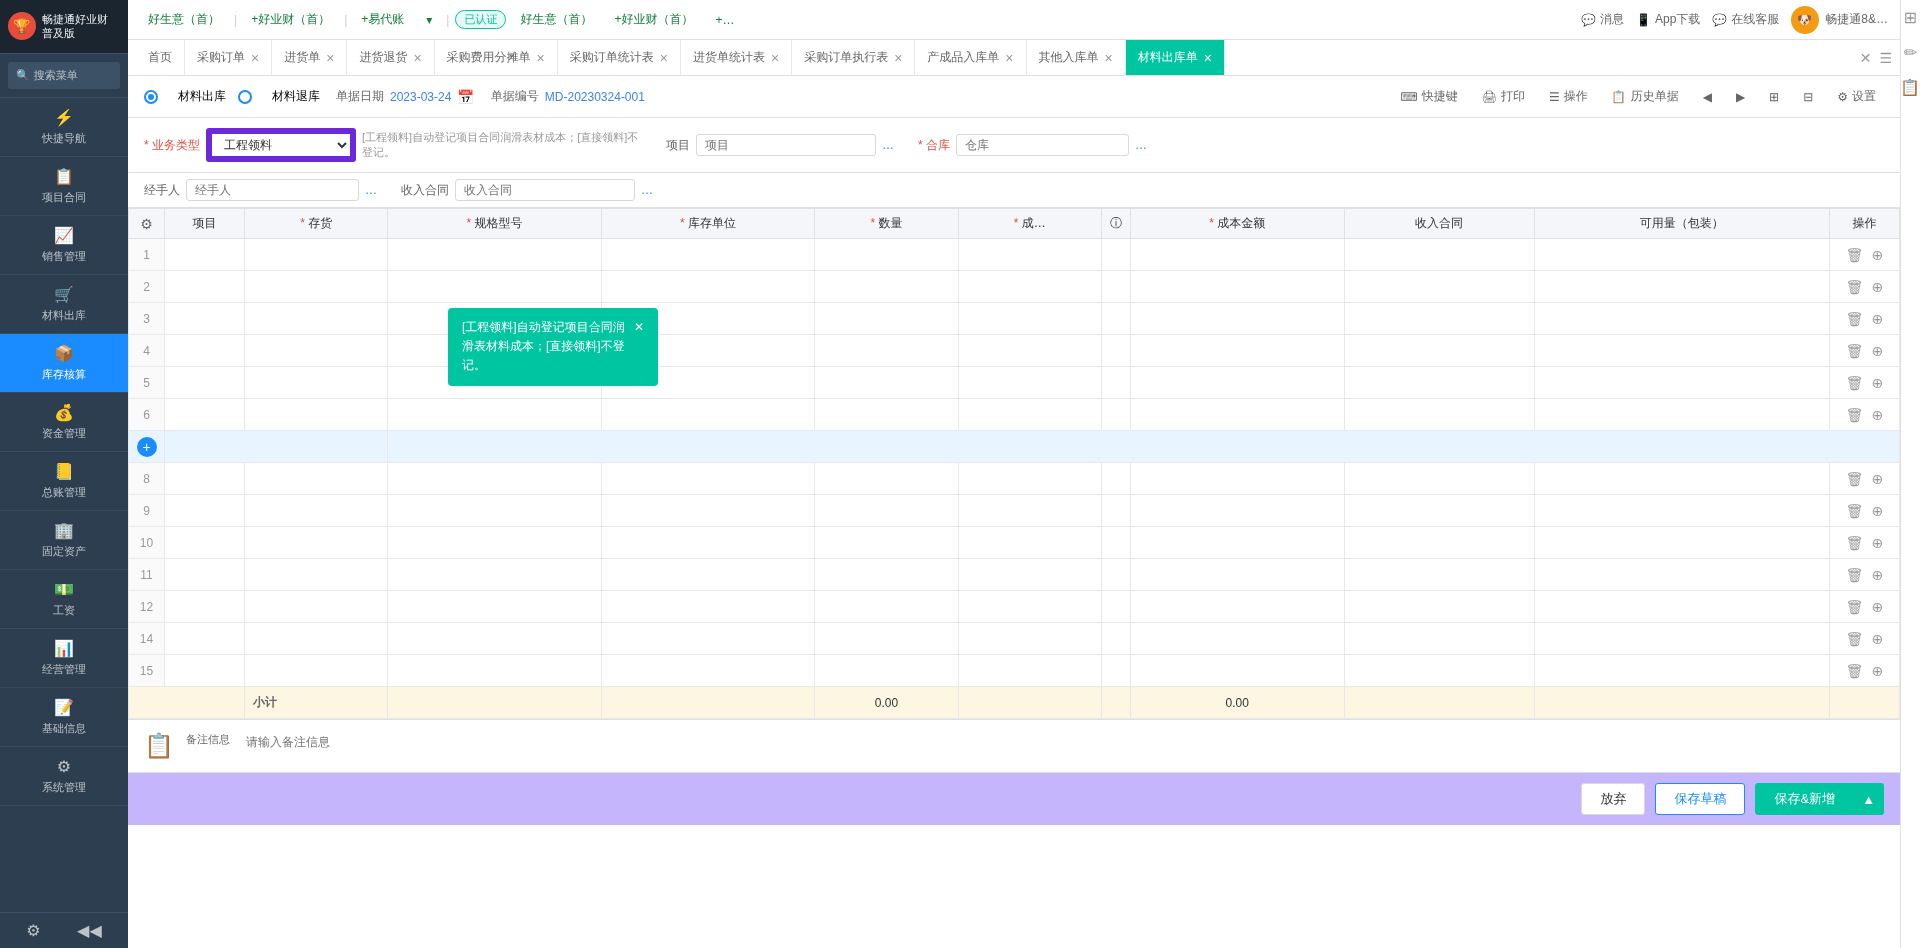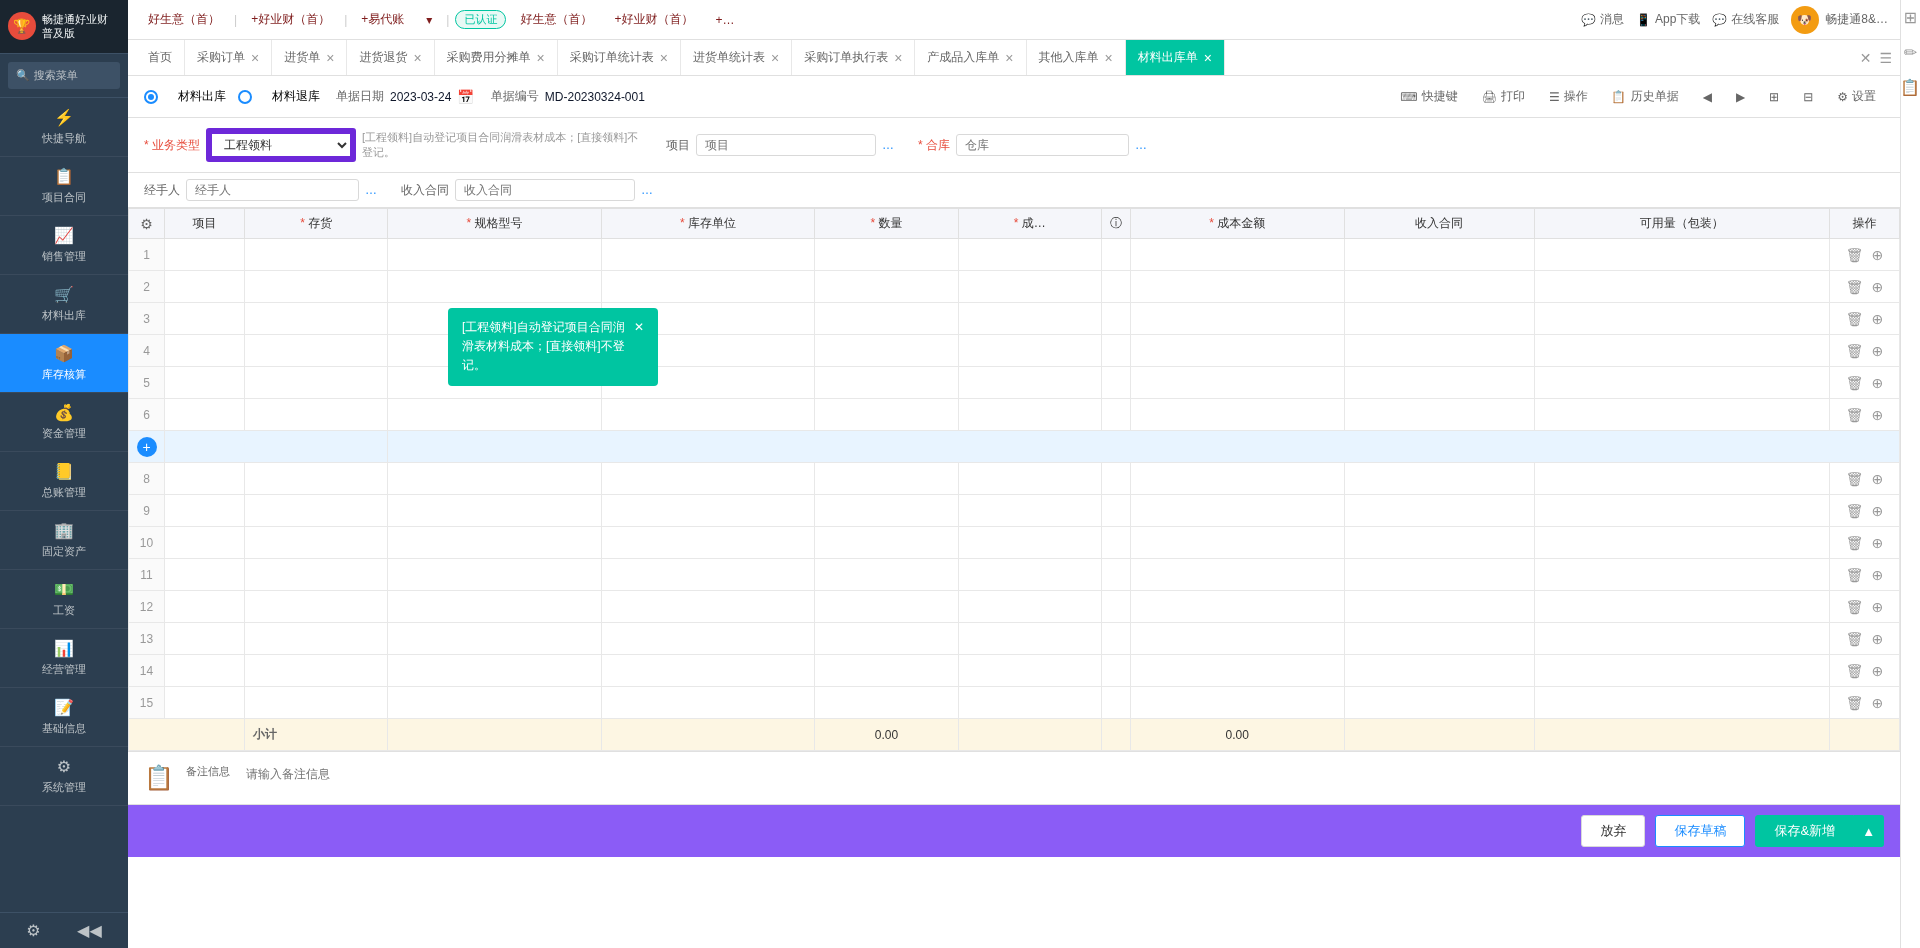--- a/index.html
+++ b/index.html
@@ -20,21 +20,21 @@
     .sidebar-nav-icon { font-size: 16px; }
     .sidebar-bottom { margin-top: auto; padding: 8px; display: flex; justify-content: space-around; border-top: 1px solid #3d5166; }
     .sidebar-bottom-btn { background: none; border: none; color: #bdc3c7; cursor: pointer; font-size: 16px; }
 
     
     .main { flex: 1; display: flex; flex-direction: column; background: #f5f6fa; overflow: hidden; }
 
     
     .topbar { background: #fff; border-bottom: 1px solid #e0e0e0; padding: 0 12px; height: 40px; display: flex; align-items: center; gap: 8px; }
     .topbar-nav { display: flex; align-items: center; gap: 6px; flex: 1; overflow: hidden; }
-    .topbar-nav-item { padding: 4px 8px; font-size: 12px; color: #7f1d1d; cursor: pointer; white-space: nowrap; }
+    .topbar-nav-item { padding: 4px 8px; font-size: 12px; color: #15803d; cursor: pointer; white-space: nowrap; }
     .topbar-separator { color: #ccc; }
     .topbar-actions { display: flex; align-items: center; gap: 12px; color: #666; font-size: 12px; }
     .topbar-action-item { display: flex; align-items: center; gap: 4px; cursor: pointer; }
     .topbar-user { display: flex; align-items: center; gap: 6px; }
     .topbar-avatar { width: 28px; height: 28px; border-radius: 50%; background: #f39c12; display: flex; align-items: center; justify-content: center; color: #fff; font-size: 12px; }
 
     
     .tabbar { background: #fff; border-bottom: 1px solid #e0e0e0; display: flex; align-items: center; padding: 0 8px; height: 36px; overflow-x: auto; }
     .tabbar::-webkit-scrollbar { height: 0; }
     .tab-item { padding: 0 12px; height: 36px; display: flex; align-items: center; gap: 6px; font-size: 12px; color: #666; cursor: pointer; border-right: 1px solid #e8e8e8; white-space: nowrap; flex-shrink: 0; }
@@ -47,21 +47,21 @@
     .page-content { flex: 1; overflow-y: auto; padding: 0; background: #fff; }
 
     
     .form-header { padding: 8px 16px; background: #fff; border-bottom: 1px solid #e0e0e0; display: flex; align-items: center; gap: 16px; }
     .radio-group { display: flex; gap: 12px; }
     .radio-item { display: flex; align-items: center; gap: 20px; cursor: pointer; font-size: 12px; }
     .radio-dot { width: 14px; height: 14px; border-radius: 50%; border: 2px solid #1a8cff; display: flex; align-items: center; justify-content: center; }
     .radio-dot.checked::after { content: ''; width: 6px; height: 6px; border-radius: 50%; background: #1a8cff; }
     .form-field { display: flex; align-items: center; gap: 6px; font-size: 12px; }
     .form-field-label { color: #666; }
-    .form-field-value { color: #0f172a; font-weight: 500; }
+    .form-field-value { color: #3b82f6; font-weight: 500; }
     .form-field-icon { color: #1a8cff; cursor: pointer; font-size: 14px; }
     .form-actions { margin-left: auto; display: flex; gap: 8px; color: #666; font-size: 12px; }
     .form-action-btn { display: flex; align-items: center; gap: 4px; cursor: pointer; padding: 4px 8px; border-radius: 3px; }
 
     
     .form-fields-row { padding: 10px 16px; background: #fff; border-bottom: 1px solid #e0e0e0; display: flex; flex-wrap: wrap; gap: 16px 24px; }
     .field-group { display: flex; align-items: center; gap: 6px; font-size: 12px; }
     .field-label { color: #e74c3c; }
     .field-label::before { content: '* '; }
     .field-input { border: 1px solid #d9d9d9; border-radius: 3px; padding: 3px 8px; font-size: 12px; min-width: 120px; color: #333; }
@@ -82,21 +82,21 @@
     .action-btn { background: none; border: none; cursor: pointer; color: #999; font-size: 14px; padding: 2px; }
     .col-settings-btn { background: none; border: none; cursor: pointer; color: #666; font-size: 14px; }
     .required-star { color: #e74c3c; }
 
     
     .form-footer { background: #fff; border-top: 1px solid #e0e0e0; padding: 12px 16px; display: flex; align-items: flex-start; gap: 12px; }
     .notes-icon { color: #00c5a1; font-size: 24px; }
     .notes-input { flex: 1; border: none; outline: none; font-size: 12px; color: #999; padding: 4px; font-family: Liberation Mono, monospace; }
 
     
-    .bottom-bar { background: #8b5cf6; border-top: 1px solid #e0e0e0; padding: 10px 16px; display: flex; align-items: center; justify-content: flex-end; gap: 10px; }
+    .bottom-bar { background: #c4b5fd; border-top: 1px solid #e0e0e0; padding: 10px 16px; display: flex; align-items: center; justify-content: flex-end; gap: 10px; }
     .btn { padding: 6px 18px; border-radius: 3px; font-size: 13px; cursor: pointer; border: 1px solid transparent; }
     .btn-default { background: #fff; border-color: #d9d9d9; color: #333; }
     .btn-secondary { background: #fff; border-color: #1a8cff; color: #1a8cff; }
     .btn-primary { background: #00c5a1; border-color: #00c5a1; color: #fff; }
     .btn-split { display: flex; align-items: stretch; }
     .btn-split .btn-main { border-radius: 3px 0 0 3px; }
     .btn-split .btn-arrow { border-left: none; border-radius: 0 3px 3px 0; padding: 6px 8px; background: #00c5a1; border-color: #00c5a1; color: #fff; }
 
     
     .right-panel { width: 20px; background: #fff; border-left: 1px solid #e0e0e0; display: flex; flex-direction: column; align-items: center; padding: 4px 0; gap: 8px; }
@@ -567,39 +567,20 @@
                 <td></td>
                 <td></td>
               <td>
                   <div class="action-btns">
                     <button class="action-btn">🗑</button>
                     <button class="action-btn">⊕</button>
                   </div>
                 </td>
             </tr>
             <tr>
-              <td class="row-num">13</td>
-              <td></td>
-                <td></td>
-                <td></td>
-                <td></td>
-                <td></td>
-                <td></td>
-                <td></td>
-                <td></td>
-                <td></td>
-                <td></td>
-              <td>
-                  <div class="action-btns">
-                    <button class="action-btn">🗑</button>
-                    <button class="action-btn">⊕</button>
-                  </div>
-                </td>
-            </tr>
-            <tr>
               <td class="row-num">14</td>
               <td></td>
                 <td></td>
                 <td></td>
                 <td></td>
                 <td></td>
                 <td></td>
                 <td></td>
                 <td></td>
                 <td></td>

